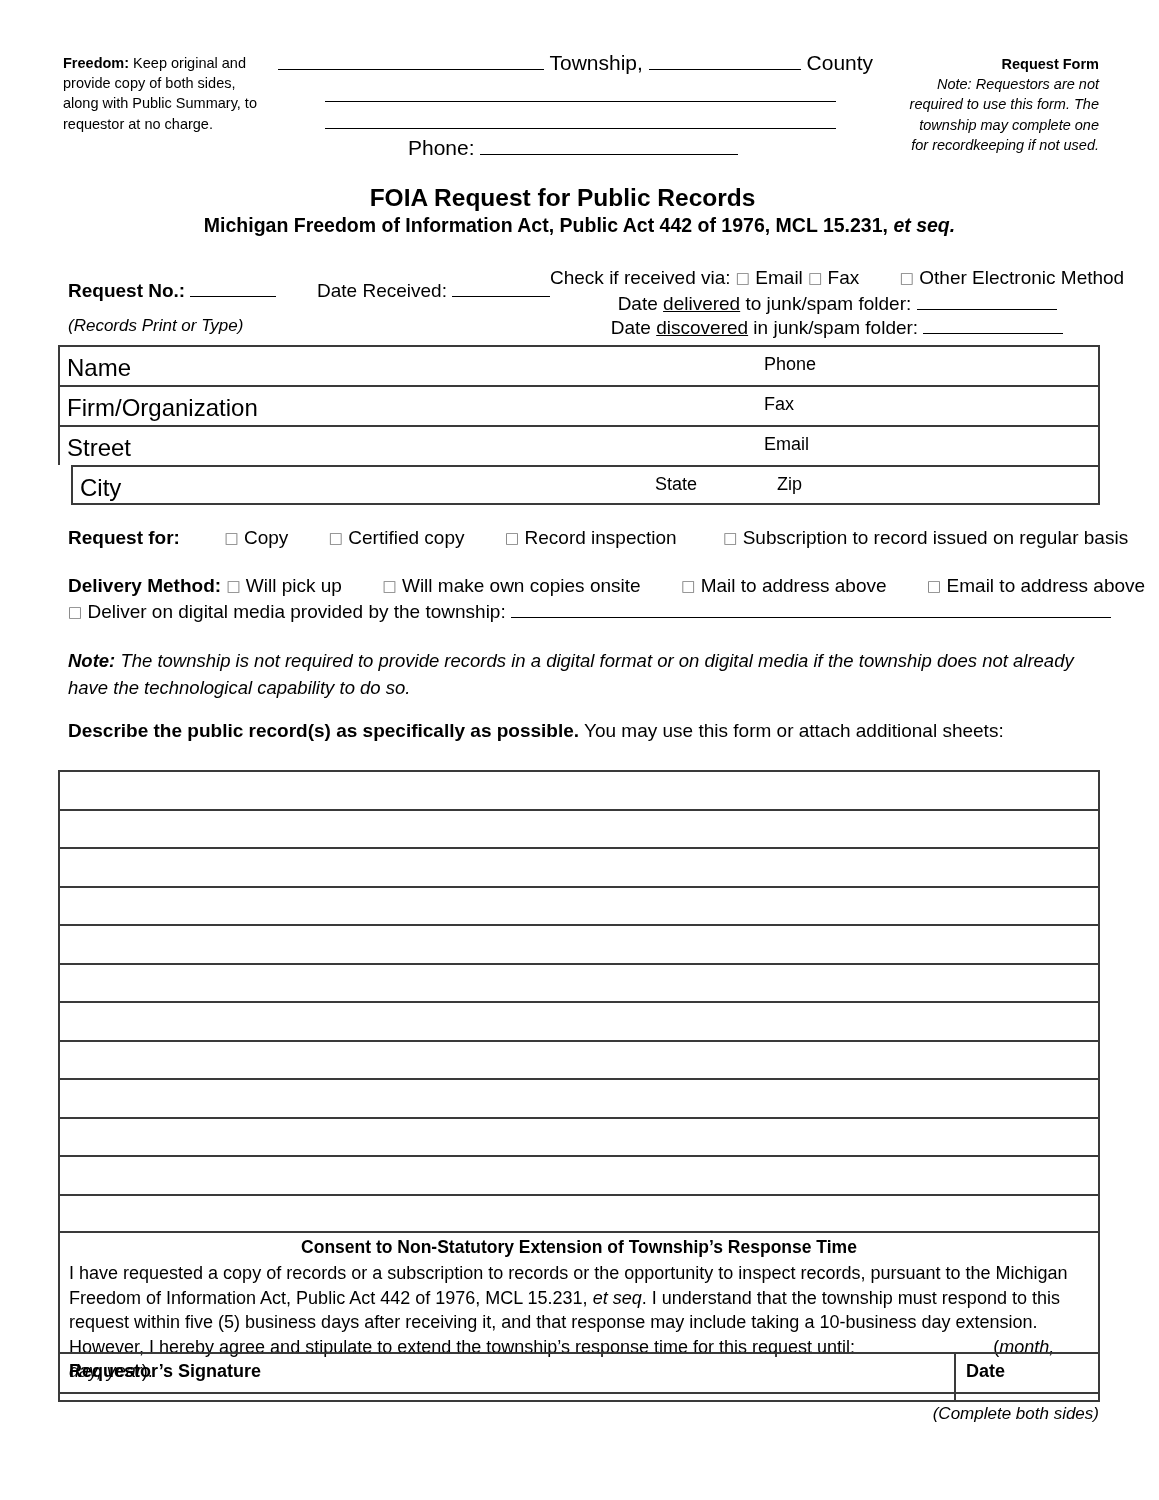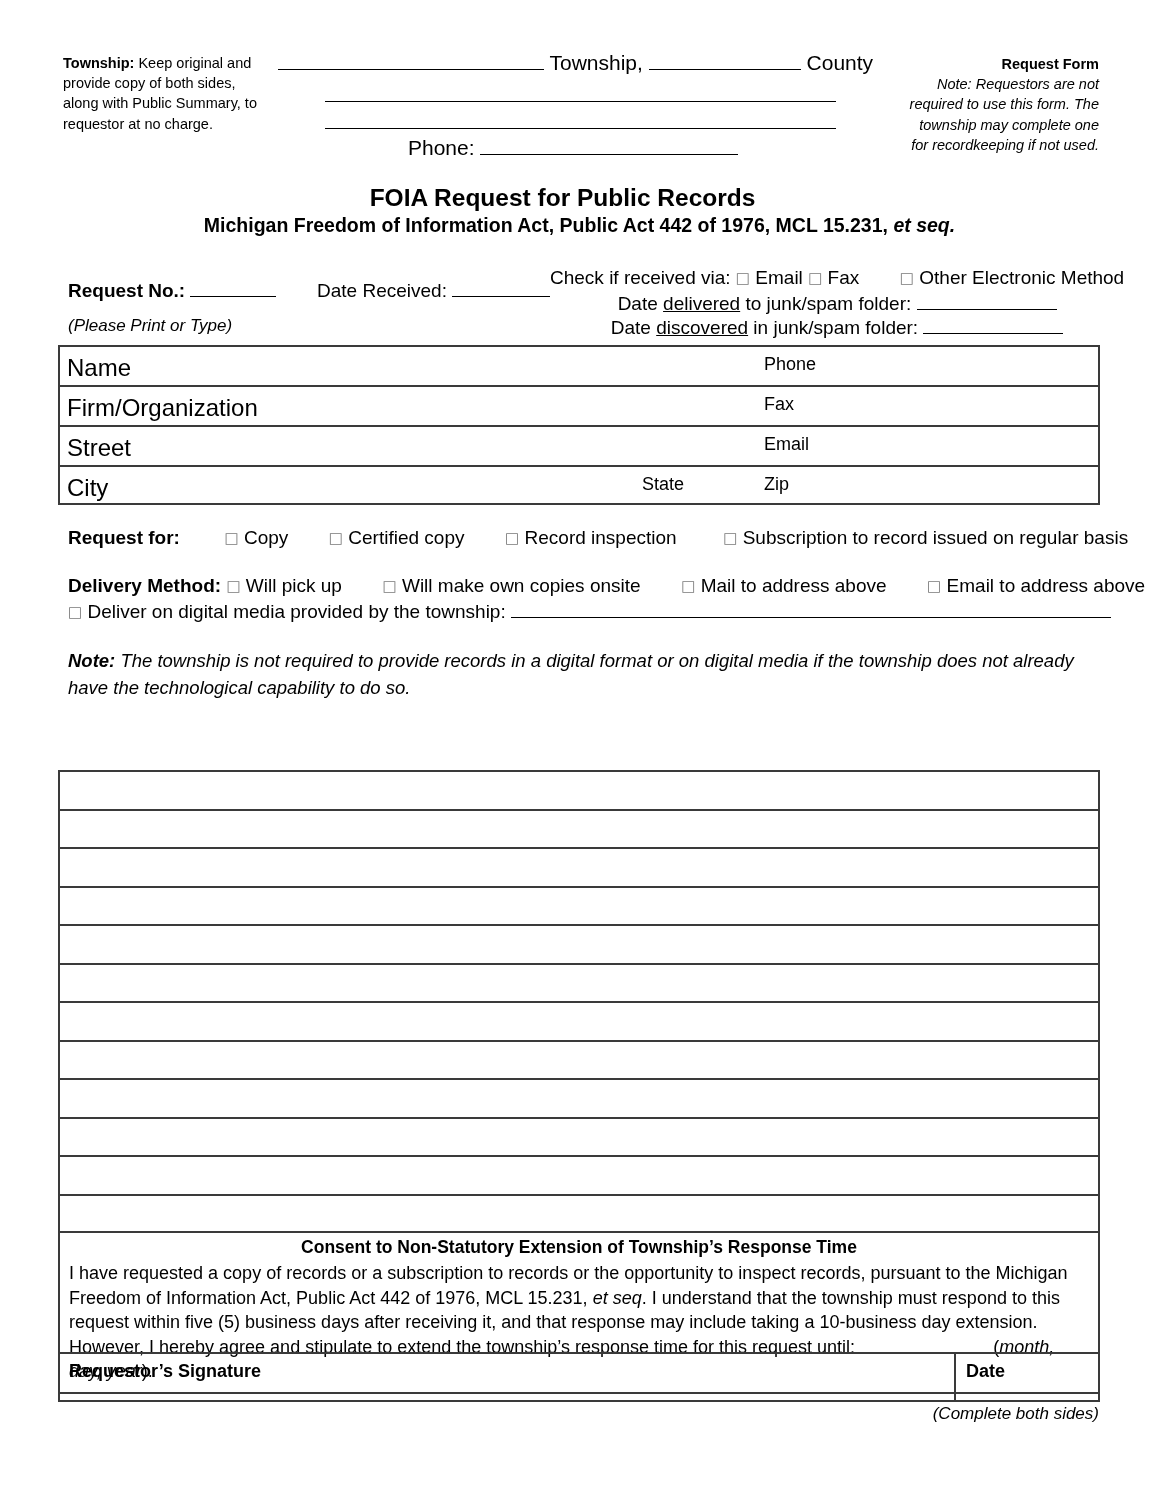--- a/index.html
+++ b/index.html
@@ -147,21 +147,21 @@
     left: 58px; top: 345px;
     width: 1042px;
   }
   .ctable .crow {
     position: relative;
     height: 40px;
     border-left: 2px solid #3a3a3a;
     border-right: 2px solid #3a3a3a;
     border-top: 2px solid #3a3a3a;
   }
-  .ctable .crow:last-child { border-bottom: 2px solid #3a3a3a; }
+  .ctable .crow:last-child { border-bottom: 2px solid #3a3a3a; margin-left: 13px; }
   .ctable .cl {
     position: absolute;
     left: 7px; top: 7px;
     font-size: 24px;
   }
   .ctable .cm {
     position: absolute;
     left: 582px; top: 7px;
     font-size: 18px;
   }
@@ -291,21 +291,21 @@
   }
 </style>
 </head>
 <body>
 
 <div class="page">
 
   <div class="header">
 
     <div class="hdr-left">
-      <b>Township:</b><span> Keep original and provide copy of both sides, along with Public Summary, to requestor at no charge.</span>
+      <b>Freedom:</b><span> Keep original and provide copy of both sides, along with Public Summary, to requestor at no charge.</span>
     </div>
 
     <div class="hdr-mid">
       <div class="hdr-line1">
         <span class="blank b-township"></span>
         <span>Township,</span>
         <span class="blank b-county"></span>
         <span>County</span>
       </div>
       <div class="rule hdr-rule2"></div>
@@ -328,21 +328,21 @@
   </div>
 
   <div class="reqline">
     <b>Request No.:</b>
     <span class="blank b-reqno"></span>
     <span class="sp1"></span>
     <span>Date Received:</span>
     <span class="blank b-datercv"></span>
   </div>
 
-  <div class="printtype">(Please Print or Type)</div>
+  <div class="printtype">(Records Print or Type)</div>
 
   <div class="recvia">
     <div class="row1">
       <span>Check if received via:</span>
       <span class="cb">□</span>
       <span>Email</span>
       <span class="cb">□</span>
       <span>Fax</span>
       <span class="sp3"></span>
       <span class="cb">□</span>
@@ -412,20 +412,23 @@
   <div class="delivery2">
     <span class="cb">□</span>
     <span>Deliver on digital media provided by the township:</span>
     <span class="blank b-digmedia"></span>
   </div>
 
   <div class="note">
     <b>Note:</b><span> The township is not required to provide records in a digital format or on digital media if the township does not already have the technological capability to do so.</span>
   </div>
 
+  <div class="describe">
+    <b>Describe the public record(s) as specifically as possible.</b><span> You may use this form or attach additional sheets:</span>
+  </div>
 
   <div class="linebox" id="line-box">
       <div class="lrow"></div>
       <div class="lrow"></div>
       <div class="lrow"></div>
       <div class="lrow"></div>
       <div class="lrow"></div>
       <div class="lrow"></div>
       <div class="lrow"></div>
       <div class="lrow"></div>

